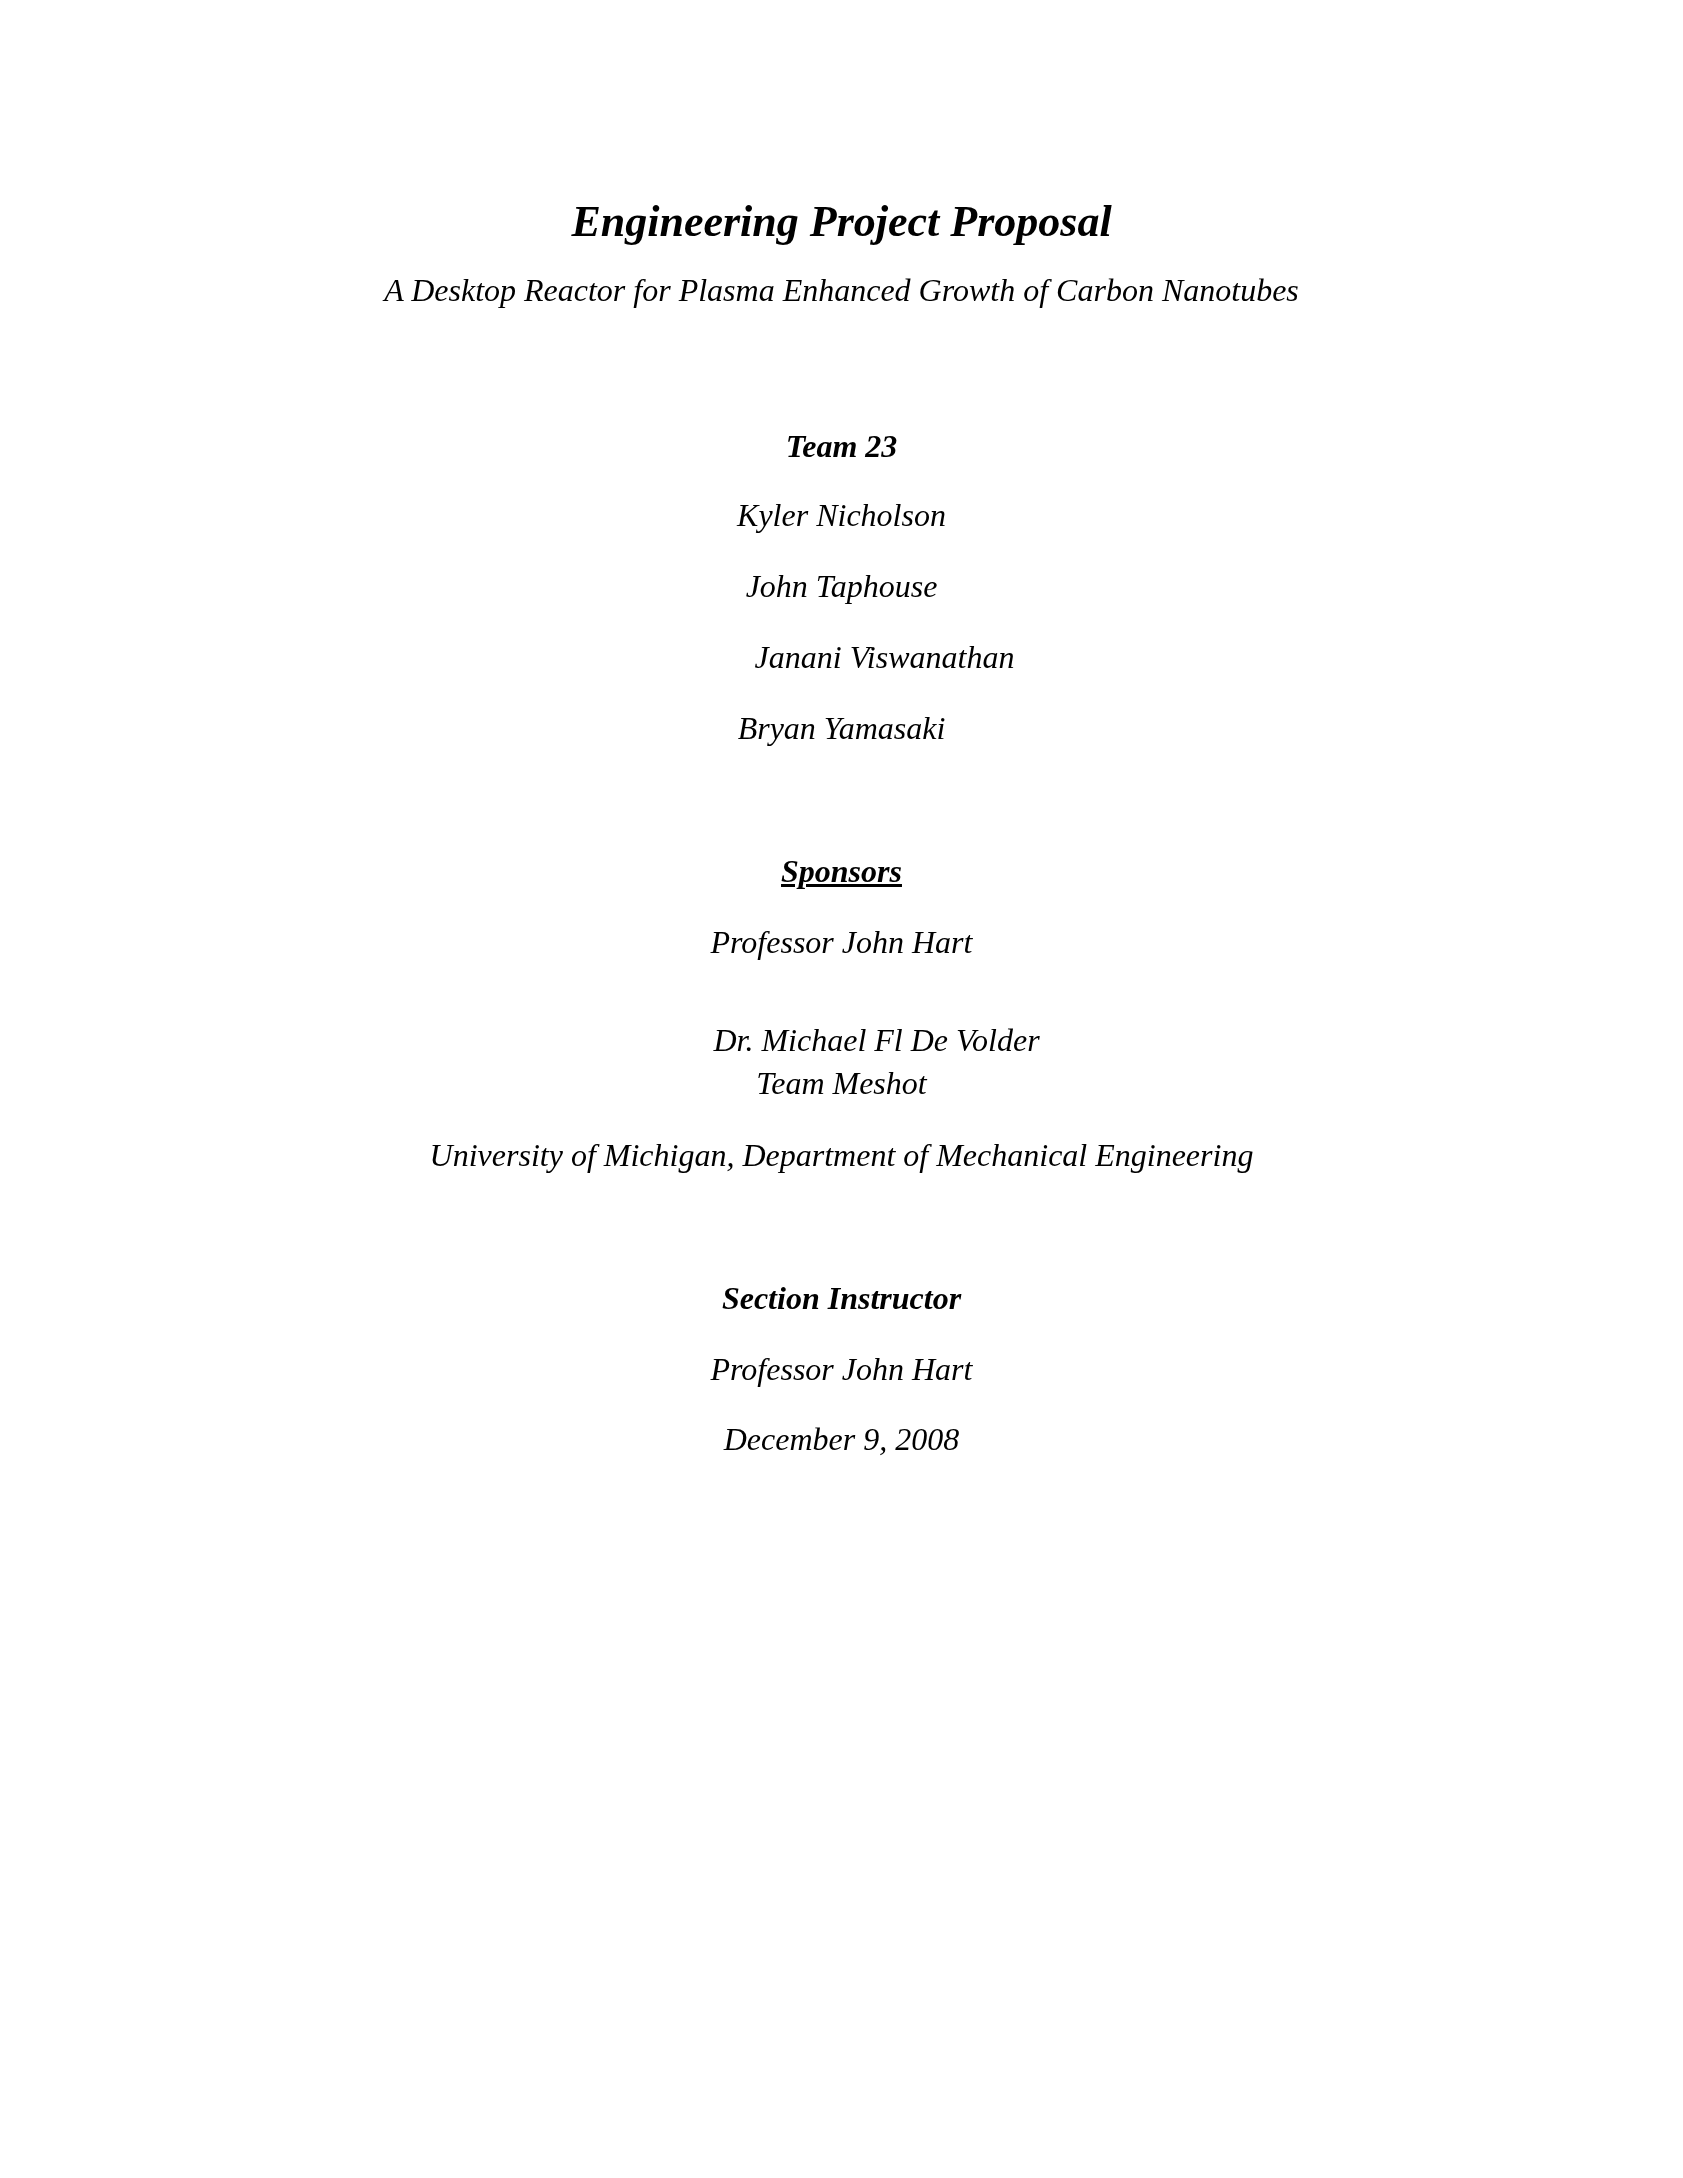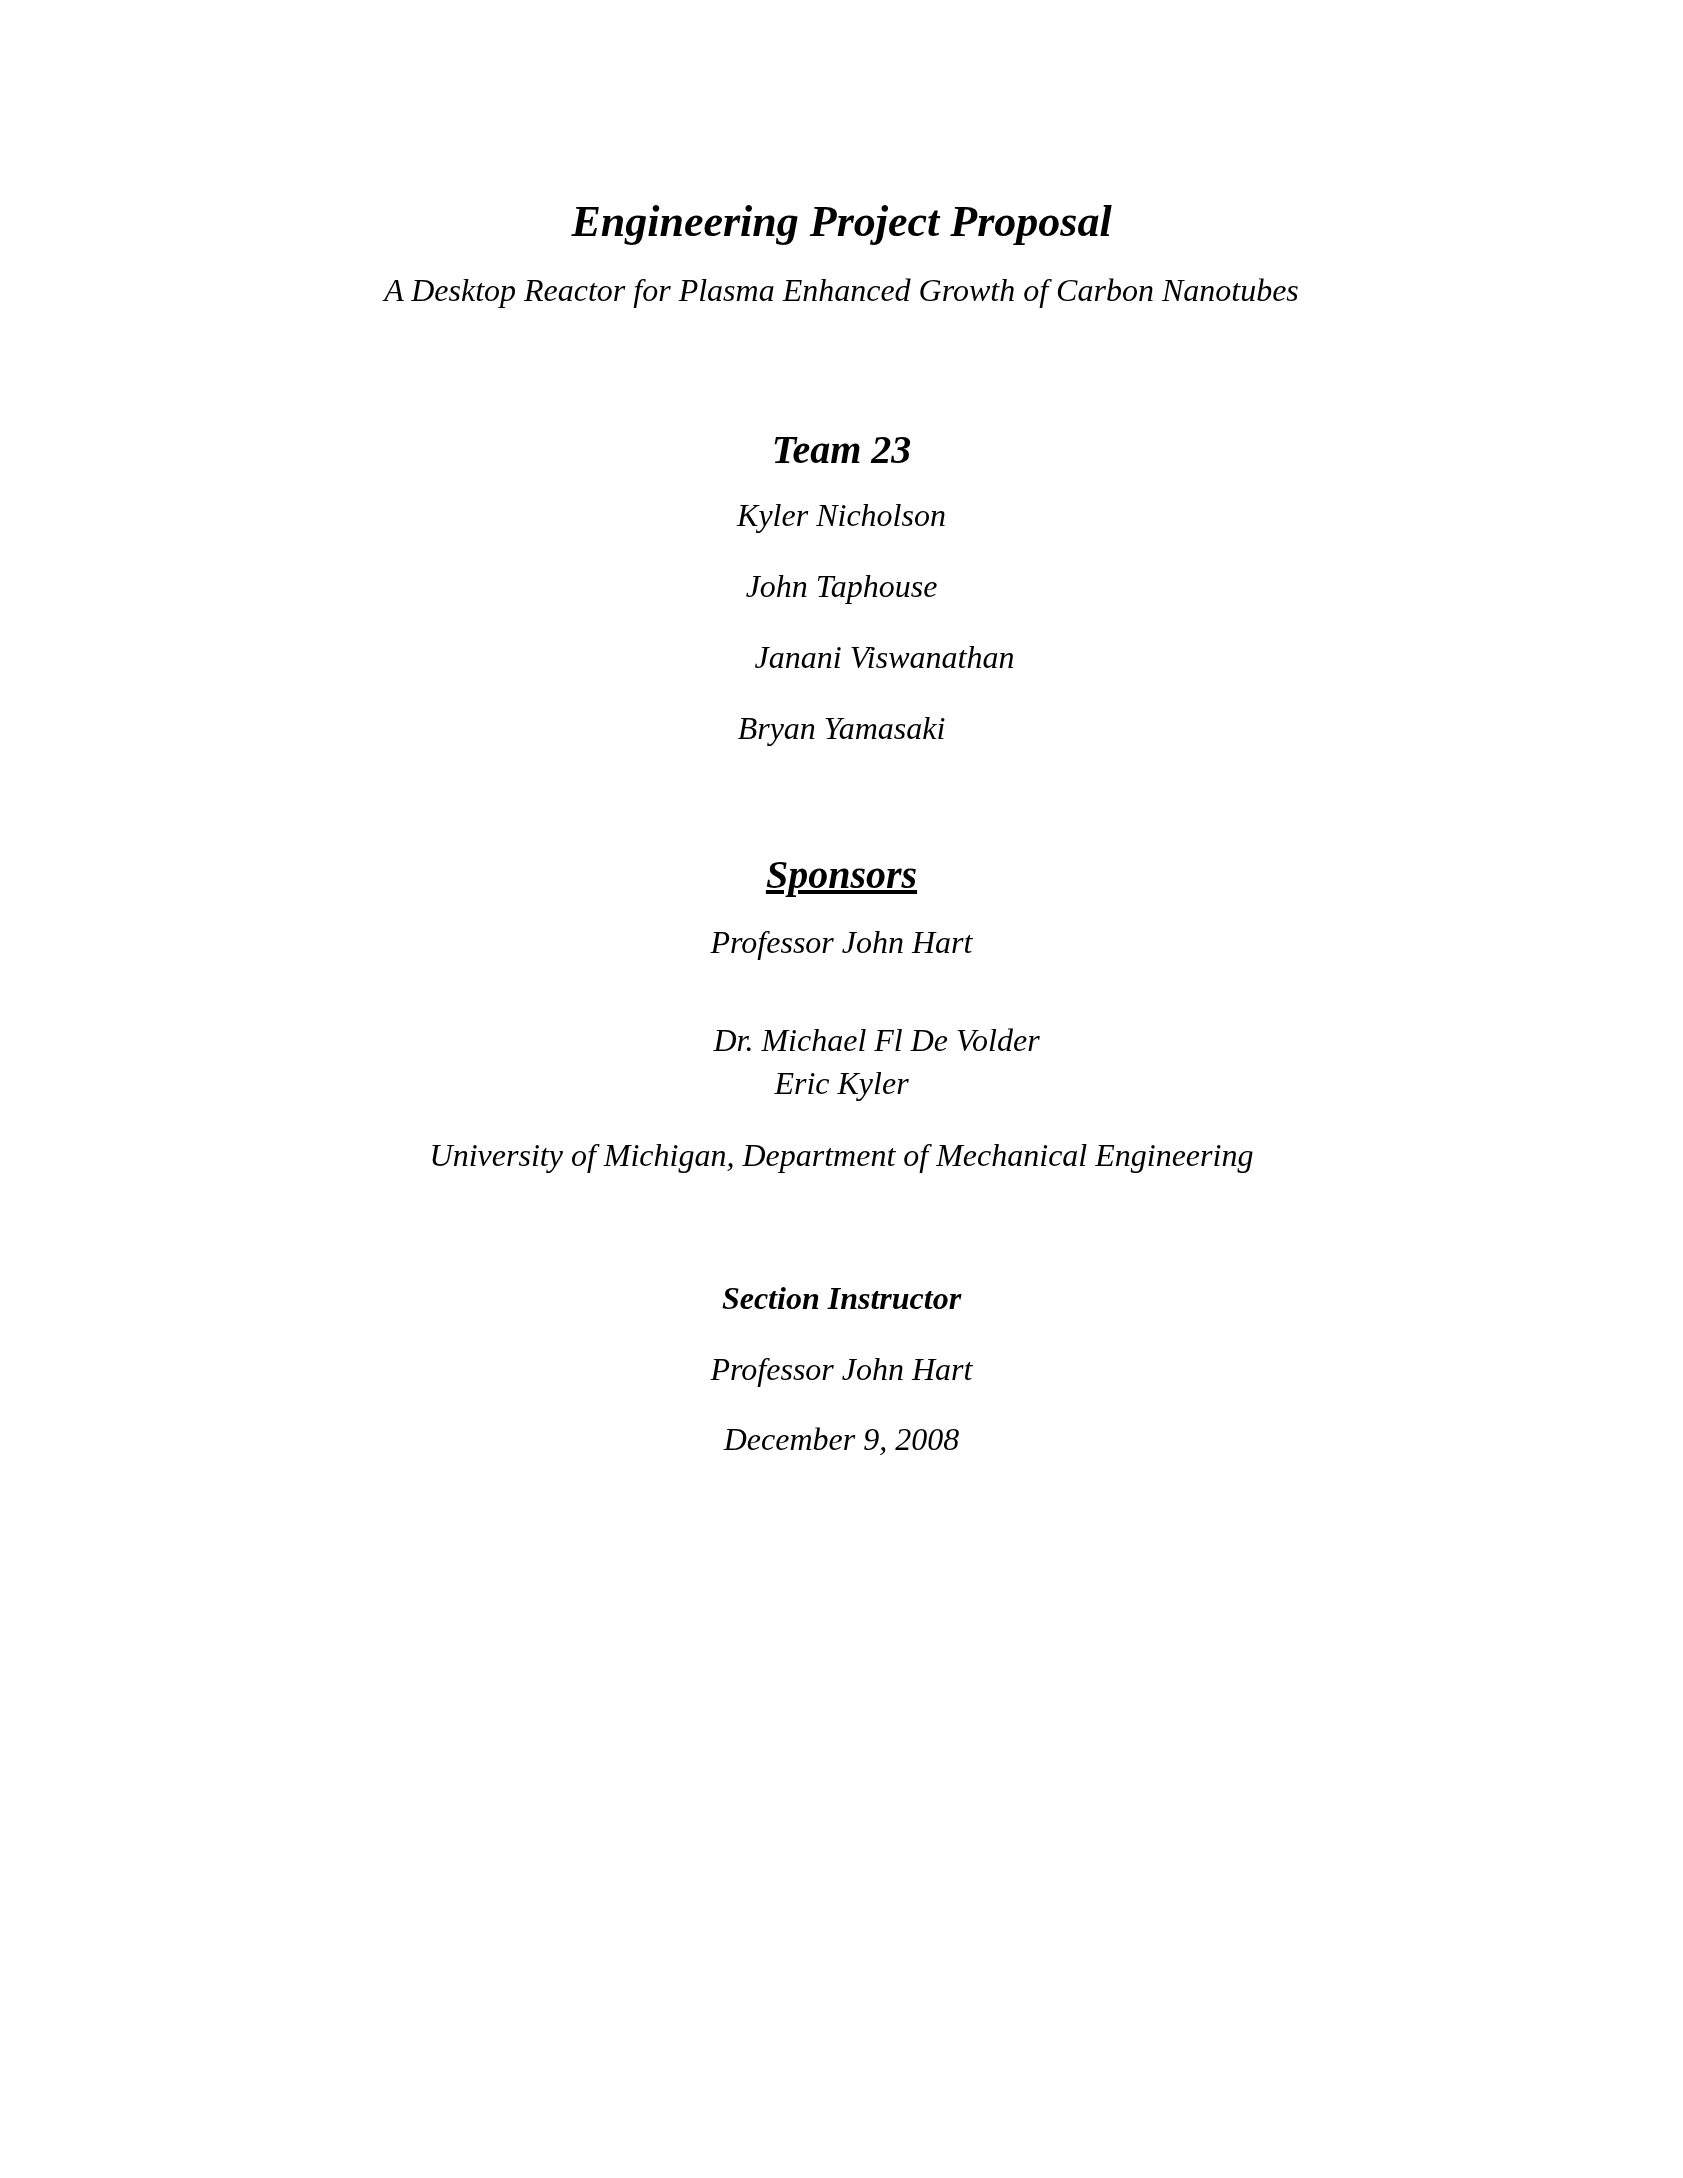--- a/index.html
+++ b/index.html
@@ -1,21 +1,21 @@
 <!DOCTYPE html>
 <html><head>
   <meta charset="utf-8">
   <style>
     html, body { margin: 0; padding: 0; background: #ffffff; }
     body { width: 1683px; height: 2178px; position: relative; overflow: hidden; }
     .page { position: absolute; left: 0; top: 0; width: 1683px; height: 2178px; background: #ffffff; color: #000000; font-family: "Liberation Serif", "DejaVu Serif", serif; }
     .line { position: absolute; left: 0; width: 1683px; text-align: center; white-space: nowrap; line-height: 1; font-style: italic; }
     .title { font-size: 44px; font-weight: bold; font-style: italic; }
     .body { font-size: 32px; }
-    .heading-bi { font-size: 40px; font-weight: bold; font-style: italic; }
+    .heading-bi { font-size: 32px; font-weight: bold; font-style: italic; }
     .heading-b { font-size: 32px; font-weight: bold; }
   </style>
 </head>
 <body>
 
 <div class="page">
 
   <div class="line title" style="top:200px;">Engineering Project Proposal</div>
   <div class="line body" style="top:274px;">A Desktop Reactor for Plasma Enhanced Growth of Carbon Nanotubes</div>
 
@@ -24,21 +24,21 @@
     <div class="line body" style="top:499px;">Kyler Nicholson</div>
     <div class="line body" style="top:570px;">John Taphouse</div>
     <div class="line body" style="top:641px;margin-left:43px;">Janani Viswanathan</div>
     <div class="line body" style="top:712px;">Bryan Yamasaki</div>
   </div>
 
   <div>
     <div class="line heading-bi" style="top:855px;text-decoration:underline;">Sponsors</div>
     <div class="line body" style="top:926px;">Professor John Hart</div>
     <div class="line body" style="top:1024px;padding-left:35px;">Dr. Michael Fl De Volder</div>
-    <div class="line body" style="top:1067px;">Eric Kyler</div>
+    <div class="line body" style="top:1067px;">Team Meshot</div>
     <div class="line body" style="top:1139px;">University of Michigan, Department of Mechanical Engineering</div>
   </div>
 
   <div>
     <div class="line heading-b" style="top:1282px;">Section Instructor</div>
     <div class="line body" style="top:1353px;">Professor John Hart</div>
     <div class="line body" style="top:1423px;">December 9, 2008</div>
   </div>
 
 </div>

